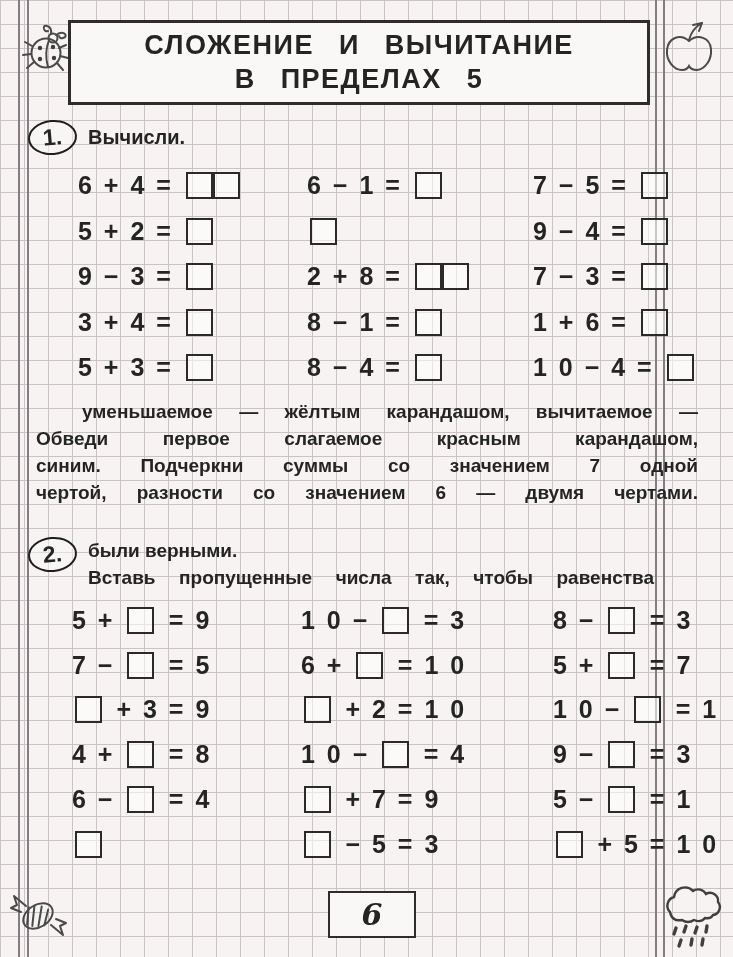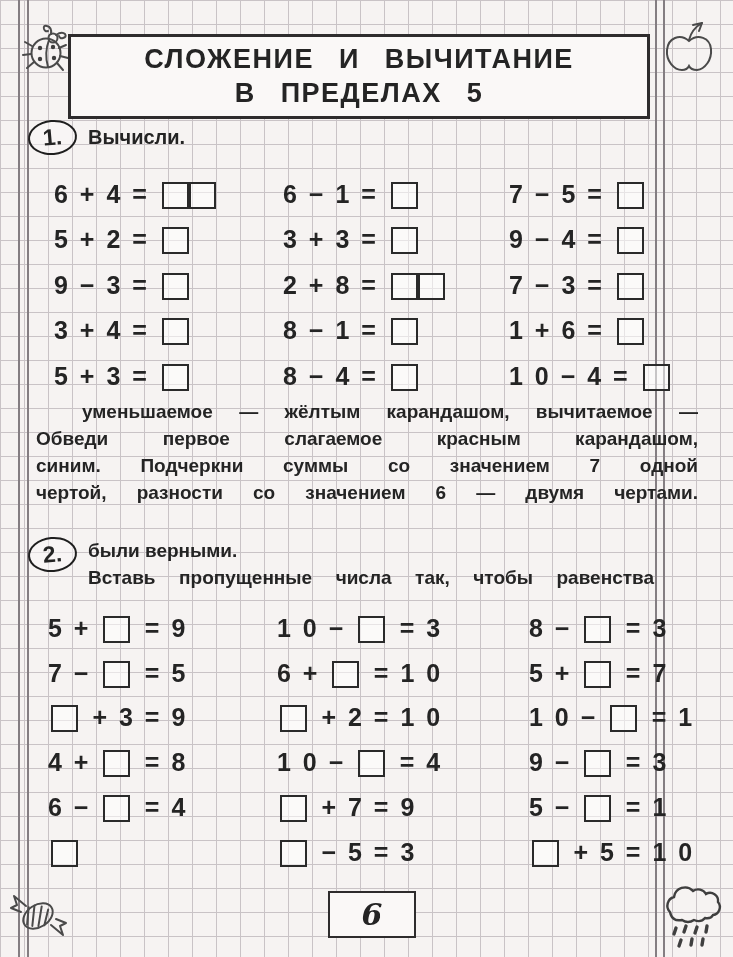--- a/index.html
+++ b/index.html
@@ -16,21 +16,21 @@
   .vline{position:absolute;top:0;bottom:0;background:var(--margin,#847e82);z-index:1;}
   #vl-l1{left:18px;width:1.5px;}
   #vl-l2{left:27px;width:2px;}
   #vl-r1{left:655px;width:2px;}
   #vl-r2{left:663px;width:1.5px;}
 
   .title-box{
     position:absolute;left:68px;top:20px;width:582px;height:85px;z-index:2;
     background:#faf8f7;border:3px solid #2e2c2d;box-sizing:border-box;
     display:flex;flex-direction:column;align-items:center;justify-content:center;gap:3px;
-    font-weight:bold;font-size:27px;letter-spacing:1.5px;word-spacing:16px;margin-top:14px;
+    font-weight:bold;font-size:27px;letter-spacing:1.5px;word-spacing:16px;
   }
 
   .ex-header{position:absolute;display:flex;gap:11px;z-index:2;}
   #ex1-header{left:28px;top:120px;align-items:center;}
   #ex2-header{left:28px;top:537px;align-items:flex-start;}
   .num-circle{
     flex:none;width:49px;height:35px;border:2.5px solid #1e1e1e;border-radius:50%;
     display:inline-flex;align-items:center;justify-content:center;
     font-size:23px;font-weight:bold;transform:rotate(-5deg);box-sizing:border-box;
     background:rgba(250,248,247,.5);
@@ -38,22 +38,22 @@
   .instr{font-size:20px;font-weight:bold;}
   .instr-lines{width:566px;font-size:19px;font-weight:bold;line-height:27px;}
 
   .note{position:absolute;left:36px;top:398px;width:662px;z-index:2;
     font-size:19px;font-weight:bold;line-height:27px;}
   .jline{text-align:justify;text-align-last:justify;}
   .jline.plain{text-align-last:left;}
   .note .jline:first-child{text-indent:46px;}
 
   .eq-col{position:absolute;display:flex;flex-direction:column;z-index:2;}
-  .eq-row{display:flex;align-items:flex-end;font-size:25px;font-weight:bold;
-    letter-spacing:.5px;word-spacing:4px;}
+  .eq-row{display:flex;align-items:center;font-size:25px;font-weight:bold;
+    letter-spacing:.5px;word-spacing:4px;margin-left:24px;}
   .ex1 .eq-row{height:45.5px;}
   .ex2 .eq-row{height:44.8px;}
   #ex1-c1{left:54px;top:163px;}
   #ex1-c2{left:283px;top:163px;}
   #ex1-c3{left:509px;top:163px;}
   #ex2-c1{left:48px;top:598px;}
   #ex2-c2{left:277px;top:598px;}
   #ex2-c3{left:529px;top:598px;}
   .eq-text{white-space:pre;}
   .answer-box{
@@ -155,21 +155,20 @@
       <span class="eq-text">5 + 3 = </span>
       <span class="answer-box"></span>
     </div>
   </div>
 <div class="eq-col ex1" id="ex1-c2">
     <div class="eq-row">
       <span class="eq-text">6 − 1 = </span>
       <span class="answer-box"></span>
     </div>
     <div class="eq-row">
-      <span class="eq-text">3 + 3 = </span>
       <span class="answer-box"></span>
     </div>
     <div class="eq-row">
       <span class="eq-text">2 + 8 = </span>
       <span class="answer-box"></span>
       <span class="answer-box"></span>
     </div>
     <div class="eq-row">
       <span class="eq-text">8 − 1 = </span>
       <span class="answer-box"></span>

